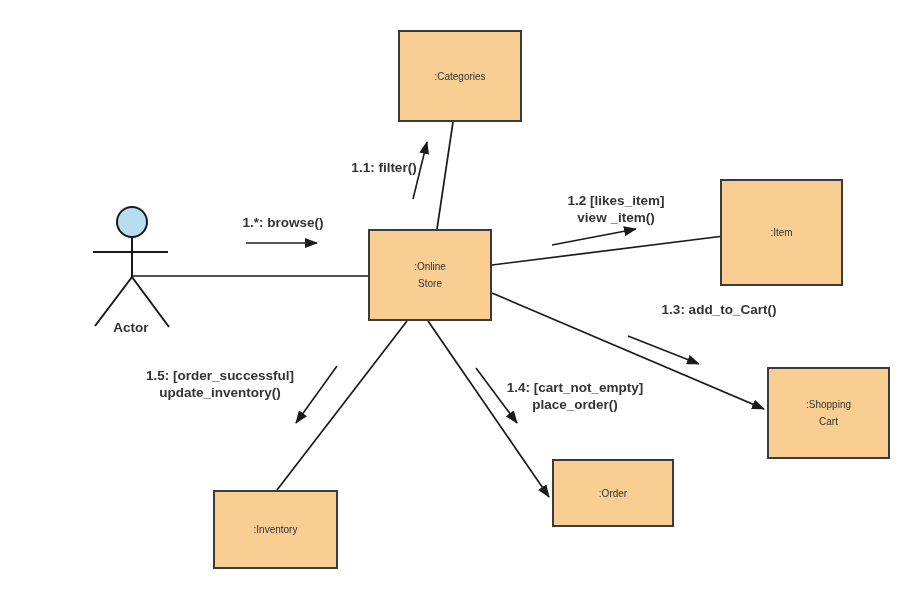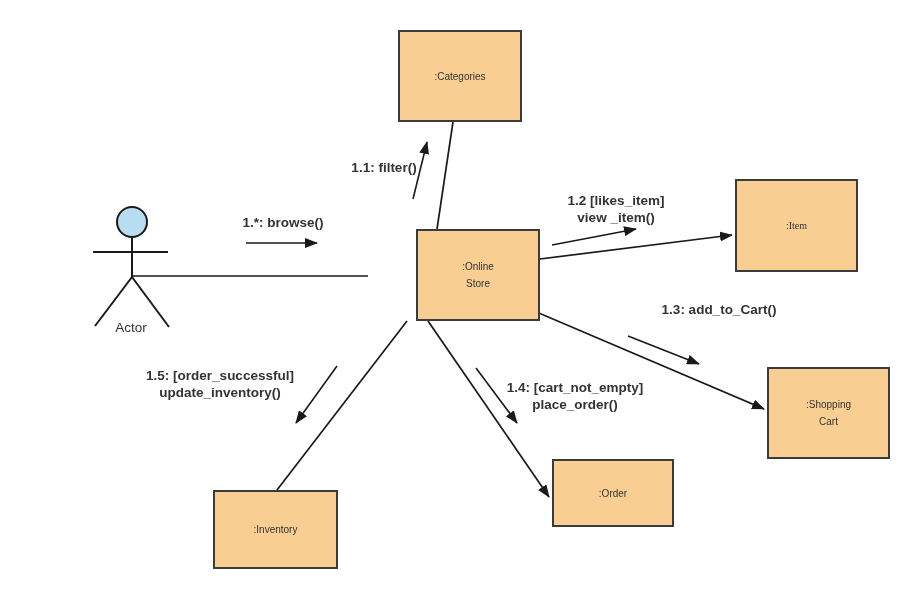--- a/index.html
+++ b/index.html
@@ -88,26 +88,26 @@
     <line x1="552" y1="245" x2="636" y2="229" stroke-width="1.6" marker-end="url(#arrowhead)"></line>
     <line x1="628" y1="336" x2="699" y2="364" stroke-width="1.6" marker-end="url(#arrowhead)"></line>
     <line x1="476" y1="368" x2="517" y2="423" stroke-width="1.6" marker-end="url(#arrowhead)"></line>
     <line x1="337" y1="366" x2="296" y2="423" stroke-width="1.6" marker-end="url(#arrowhead)"></line>
   </svg>
 
   <div class="node" style="left:398px; top:30px; width:124px; height:92px;">
     <span>:Categories</span>
   </div>
 
-  <div class="node" style="left:368px; top:229px; width:124px; height:92px;margin-left:48px;">
+  <div class="node" style="left:368px; top:229px; width:124px; height:92px;">
     <span>:Online
 Store</span>
   </div>
 
-  <div class="node" style="left:735px; top:179px; width:123px; height:93px;font-family:Liberation Serif, serif;">
+  <div class="node" style="left:720px; top:179px; width:123px; height:107px;">
     <span>:Item</span>
   </div>
 
   <div class="node" style="left:767px; top:367px; width:123px; height:92px;">
     <span>:Shopping
 Cart</span>
   </div>
 
   <div class="node" style="left:552px; top:459px; width:122px; height:68px;">
     <span>:Order</span>
@@ -125,15 +125,15 @@
 view _item()</div>
 
   <div class="msg-label" style="left:719px; top:301px;">1.3: add_to_Cart()</div>
 
   <div class="msg-label" style="left:575px; top:379px;">1.4: [cart_not_empty]
 place_order()</div>
 
   <div class="msg-label" style="left:220px; top:367px;">1.5: [order_successful]
 update_inventory()</div>
 
-  <div class="actor-label" style="left:131px; top:320px;">Actor</div>
+  <div class="actor-label" style="left:131px; top:320px;font-weight:bold;">Actor</div>
 
 </div>
 
 </body></html>

